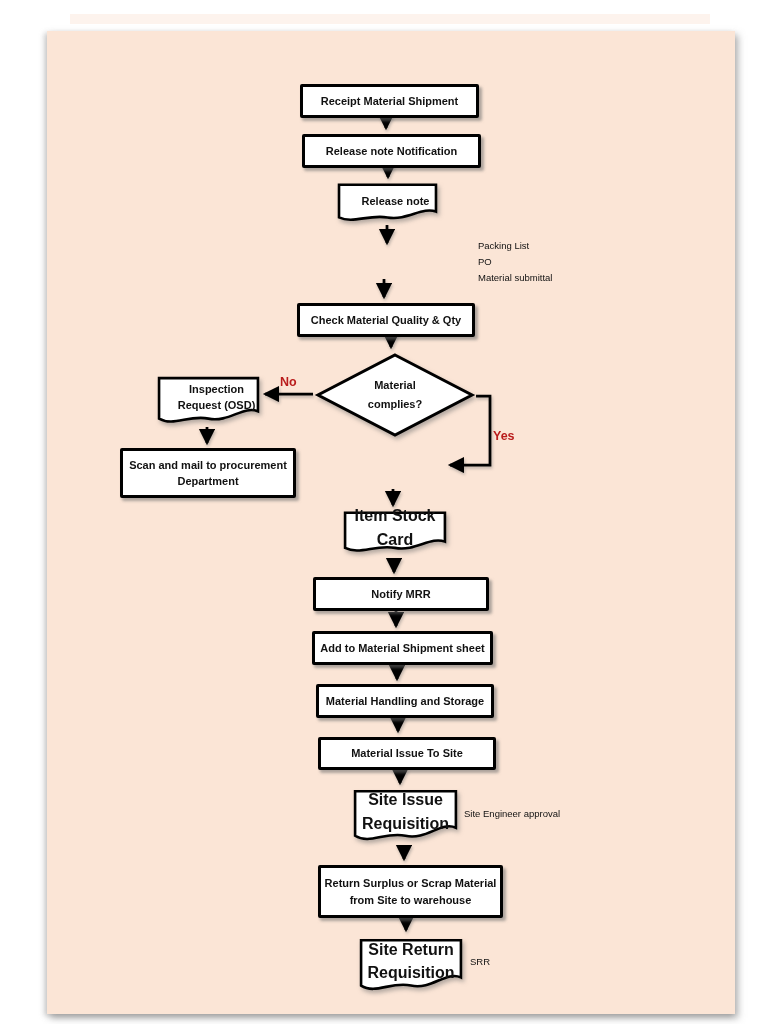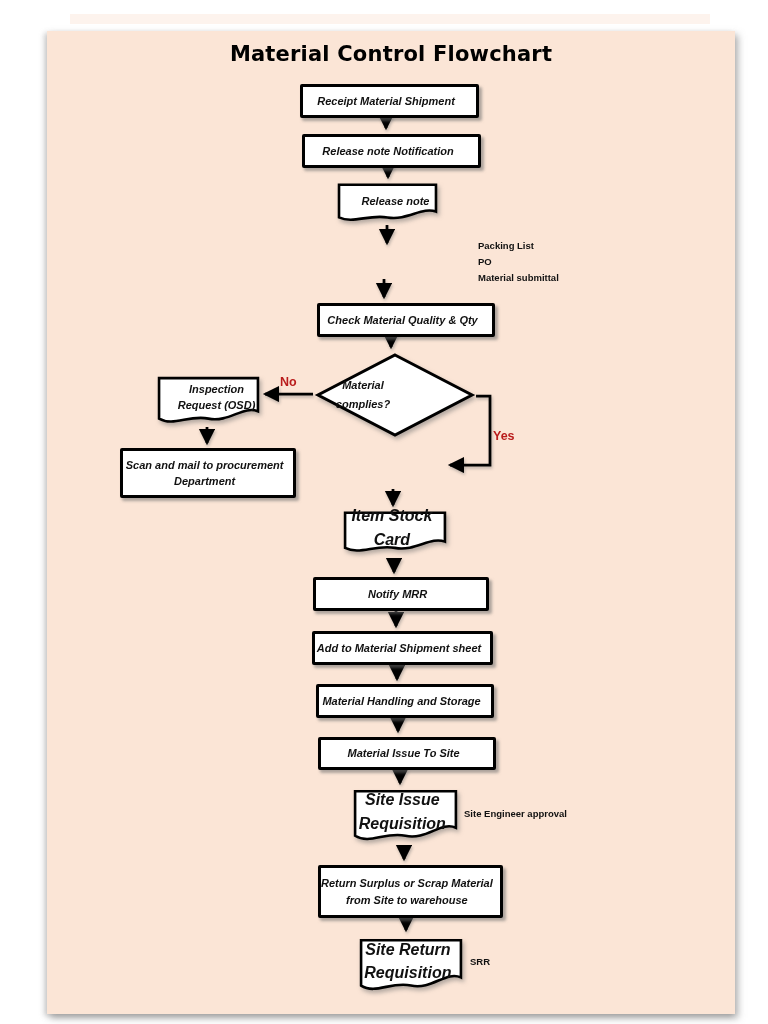--- a/index.html
+++ b/index.html
@@ -3,47 +3,46 @@
 <meta charset="utf-8">
 <style>
   html,body{margin:0;padding:0;width:768px;height:1024px;background:#ffffff;overflow:hidden;
     font-family:"Liberation Sans","DejaVu Sans",sans-serif;}
   .stage{position:relative;width:768px;height:1024px;}
   .ghost-strip{position:absolute;left:70px;top:14px;width:640px;height:10px;background:#fbe5d6;opacity:.45;}
   .page{position:absolute;left:47px;top:31px;width:688px;height:983px;background:#fbe5d6;
     box-shadow:3px 4px 7px rgba(110,110,110,.55),-3px 2px 5px rgba(150,150,150,.4);}
   .title{position:absolute;left:47px;top:42px;width:688px;text-align:center;
     font-family:"DejaVu Sans","Liberation Sans",sans-serif;font-weight:800;font-size:21px;color:#000;letter-spacing:.2px;}
-  .node{position:absolute;display:flex;align-items:center;justify-content:flex-start;text-align:center;color:#111;font-style:italic;}
+  .node{position:absolute;display:flex;align-items:center;justify-content:center;text-align:center;color:#111;}
   .rectnode{background:#ffffff;border:3px solid #000;border-radius:2px;
     box-shadow:2.5px 3px 3px rgba(110,110,110,.55);font-weight:bold;font-size:11px;line-height:1.5;}
   .rectnode span{display:block;width:96%;}
   .docnode{background:transparent;}
   .docnode svg{position:absolute;left:0;top:0;width:100%;height:100%;overflow:visible;
     filter:drop-shadow(2px 3px 2px rgba(110,110,110,.5));}
   .docnode .doclabel{position:relative;z-index:2;font-weight:bold;width:94%;line-height:1.45;
     transform:translateY(-12%);}
   .fs11{font-size:11px;padding-left:16px;} .fs12{font-size:16px;}
   .diamondnode svg{position:absolute;left:0;top:0;width:100%;height:100%;overflow:visible;
     filter:drop-shadow(2px 3px 2px rgba(110,110,110,.5));}
   .diamondnode .dialabel{position:relative;z-index:2;font-weight:bold;font-size:11px;line-height:1.7;width:60%;}
   .connectors{position:absolute;left:0;top:0;width:768px;height:1024px;pointer-events:none;
     filter:drop-shadow(1.5px 2px 1.5px rgba(110,110,110,.45));}
   .connectors line,.connectors polyline{stroke:#000;stroke-width:2.75;fill:none;}
   .edge-label{position:absolute;font-weight:bold;font-size:12.5px;color:#b91c1c;}
-  .side-note{position:absolute;font-weight:bold;font-size:9.5px;color:#111;line-height:16px;white-space:nowrap;}
+  .side-note{position:absolute;font-weight:normal;font-size:9.5px;color:#111;line-height:16px;white-space:nowrap;}
 </style>
 </head>
 <body>
 
 <div class="stage">
   <div class="ghost-strip"></div>
   <div class="page"></div>
 
-  <div class="title">Material Control Flowchart</div>
 
   <svg class="connectors">
     <defs>
       <marker id="arrow" markerWidth="7" markerHeight="7" refX="5.2" refY="3" orient="auto" markerUnits="strokeWidth">
         <path d="M0,0 L6,3 L0,6 Z" fill="#000"></path>
       </marker>
     </defs>
     <line x1="386" y1="113" x2="386" y2="128" marker-end="url(#arrow)"></line>
     <line x1="388" y1="163" x2="388" y2="177" marker-end="url(#arrow)"></line>
     <line x1="387" y1="225" x2="387" y2="243" marker-end="url(#arrow)"></line>
@@ -61,21 +60,21 @@
     <line x1="404" y1="847" x2="404" y2="859" marker-end="url(#arrow)"></line>
     <line x1="406" y1="914" x2="406" y2="930" marker-end="url(#arrow)"></line>
   </svg>
 
   <div class="node rectnode" style="left:300px;top:84px;width:173px;height:28px">
     <span>Receipt Material Shipment</span>
     </div>
   <div class="node rectnode" style="left:302px;top:134px;width:173px;height:28px">
     <span>Release note Notification</span>
     </div>
-  <div class="node rectnode" style="left:317px;top:303px;width:172px;height:28px">
+  <div class="node rectnode" style="left:297px;top:303px;width:172px;height:28px">
     <span>Check Material Quality &amp; Qty</span>
     </div>
   <div class="node rectnode" style="left:120px;top:448px;width:170px;height:44px">
     <span>Scan and mail to procurement Department</span>
     </div>
   <div class="node rectnode" style="left:313px;top:577px;width:170px;height:28px">
     <span>Notify MRR</span>
     </div>
   <div class="node rectnode" style="left:312px;top:631px;width:175px;height:28px">
     <span>Add to Material Shipment sheet</span>

